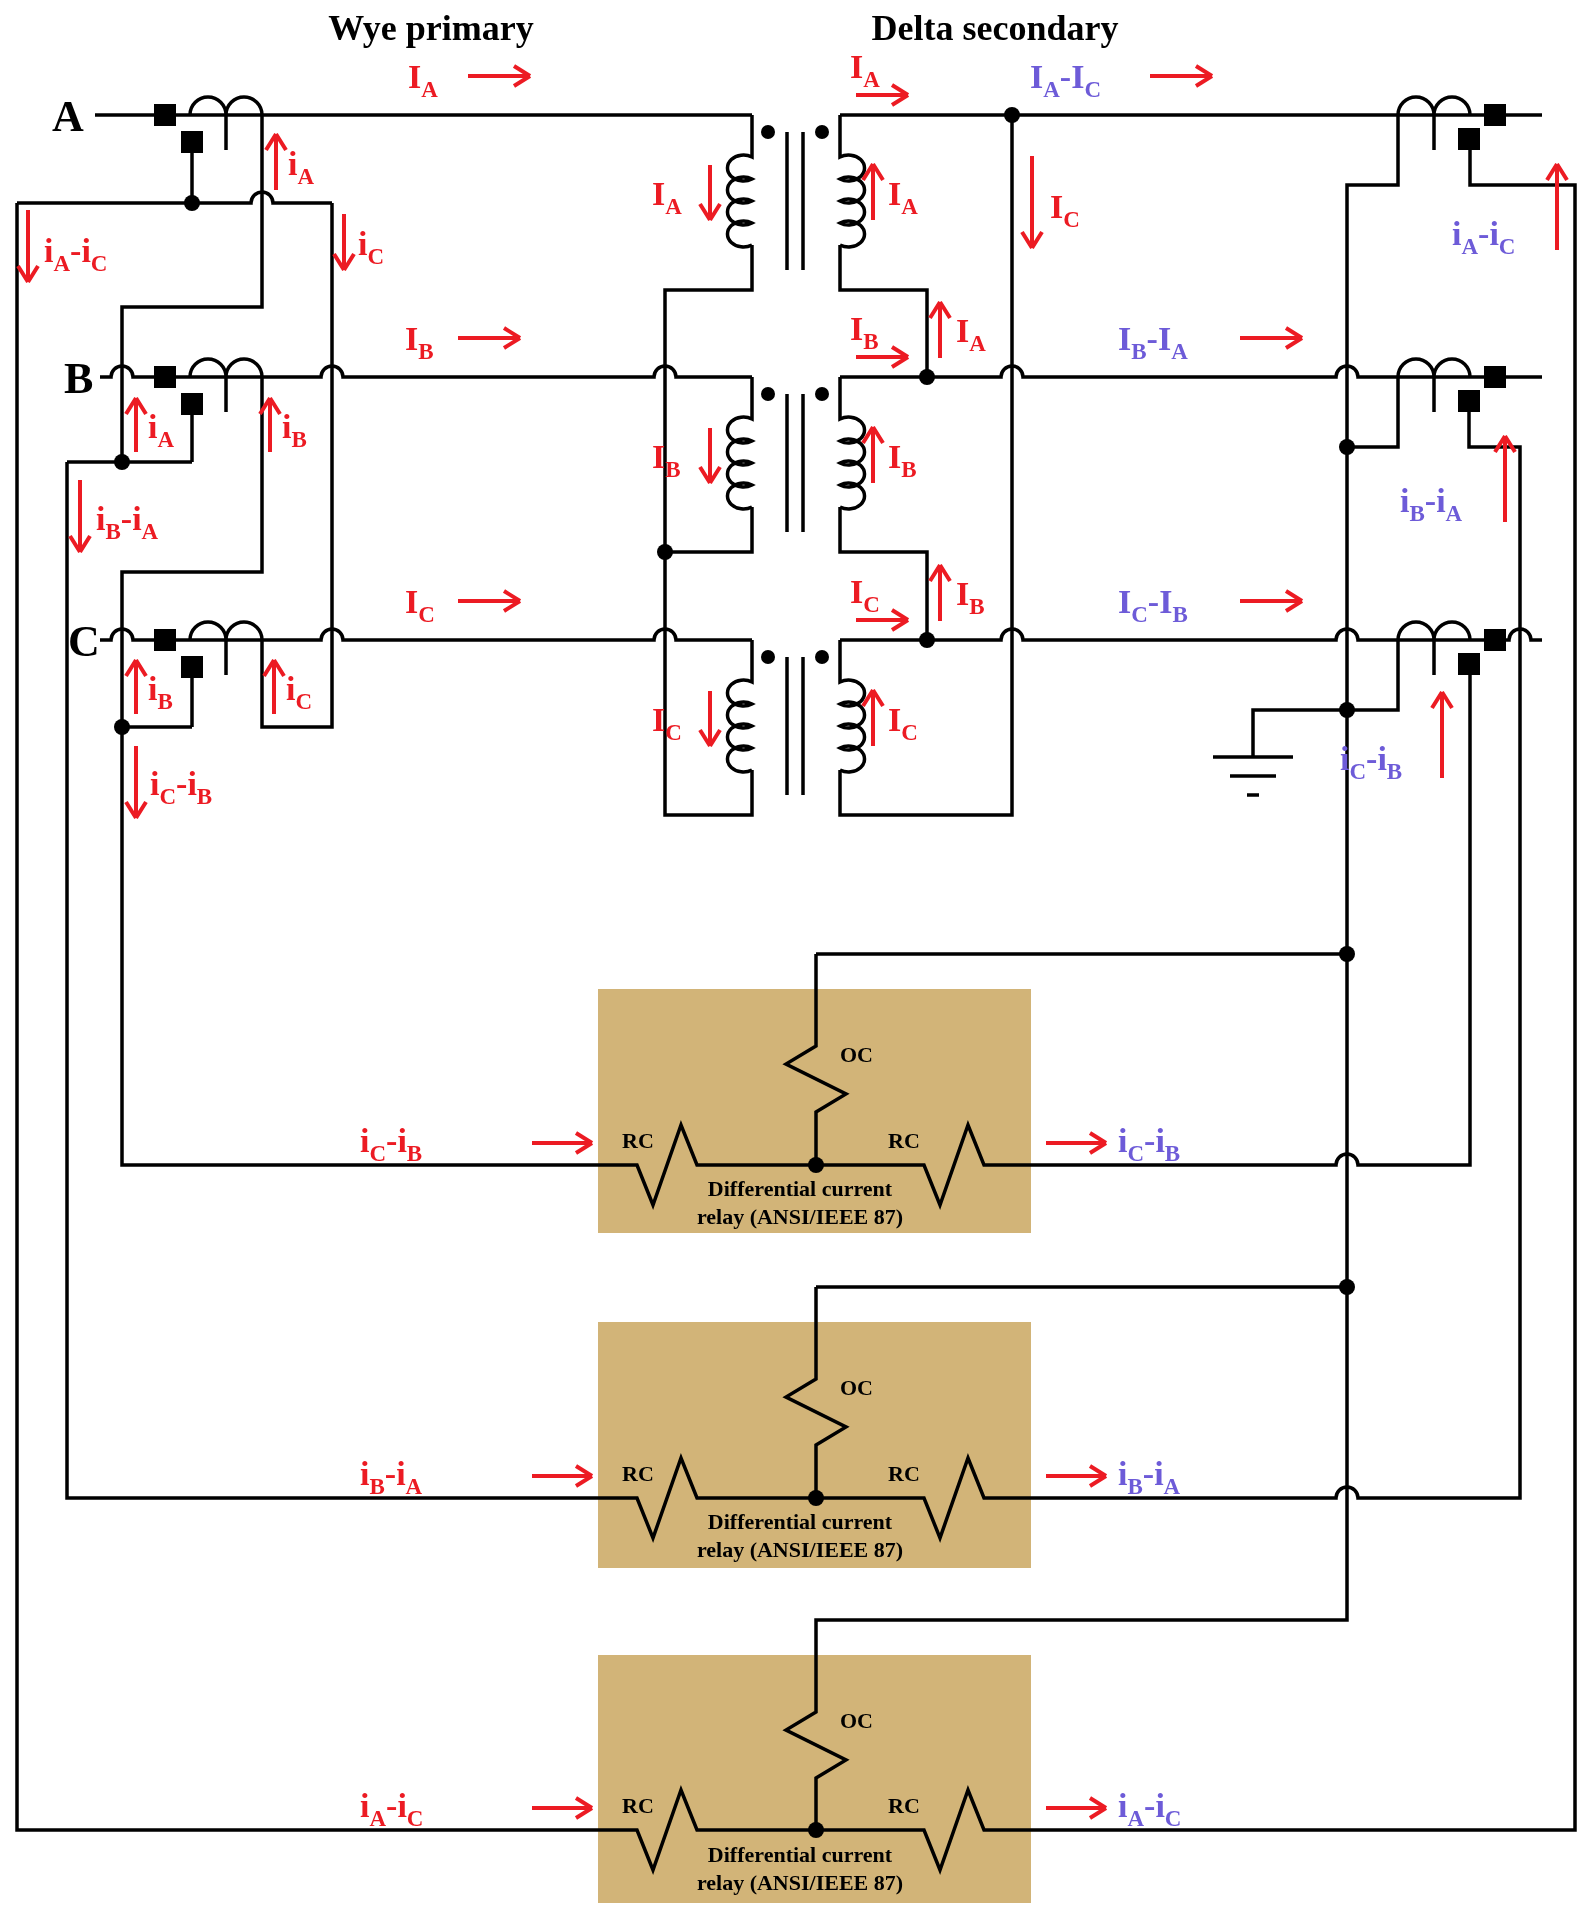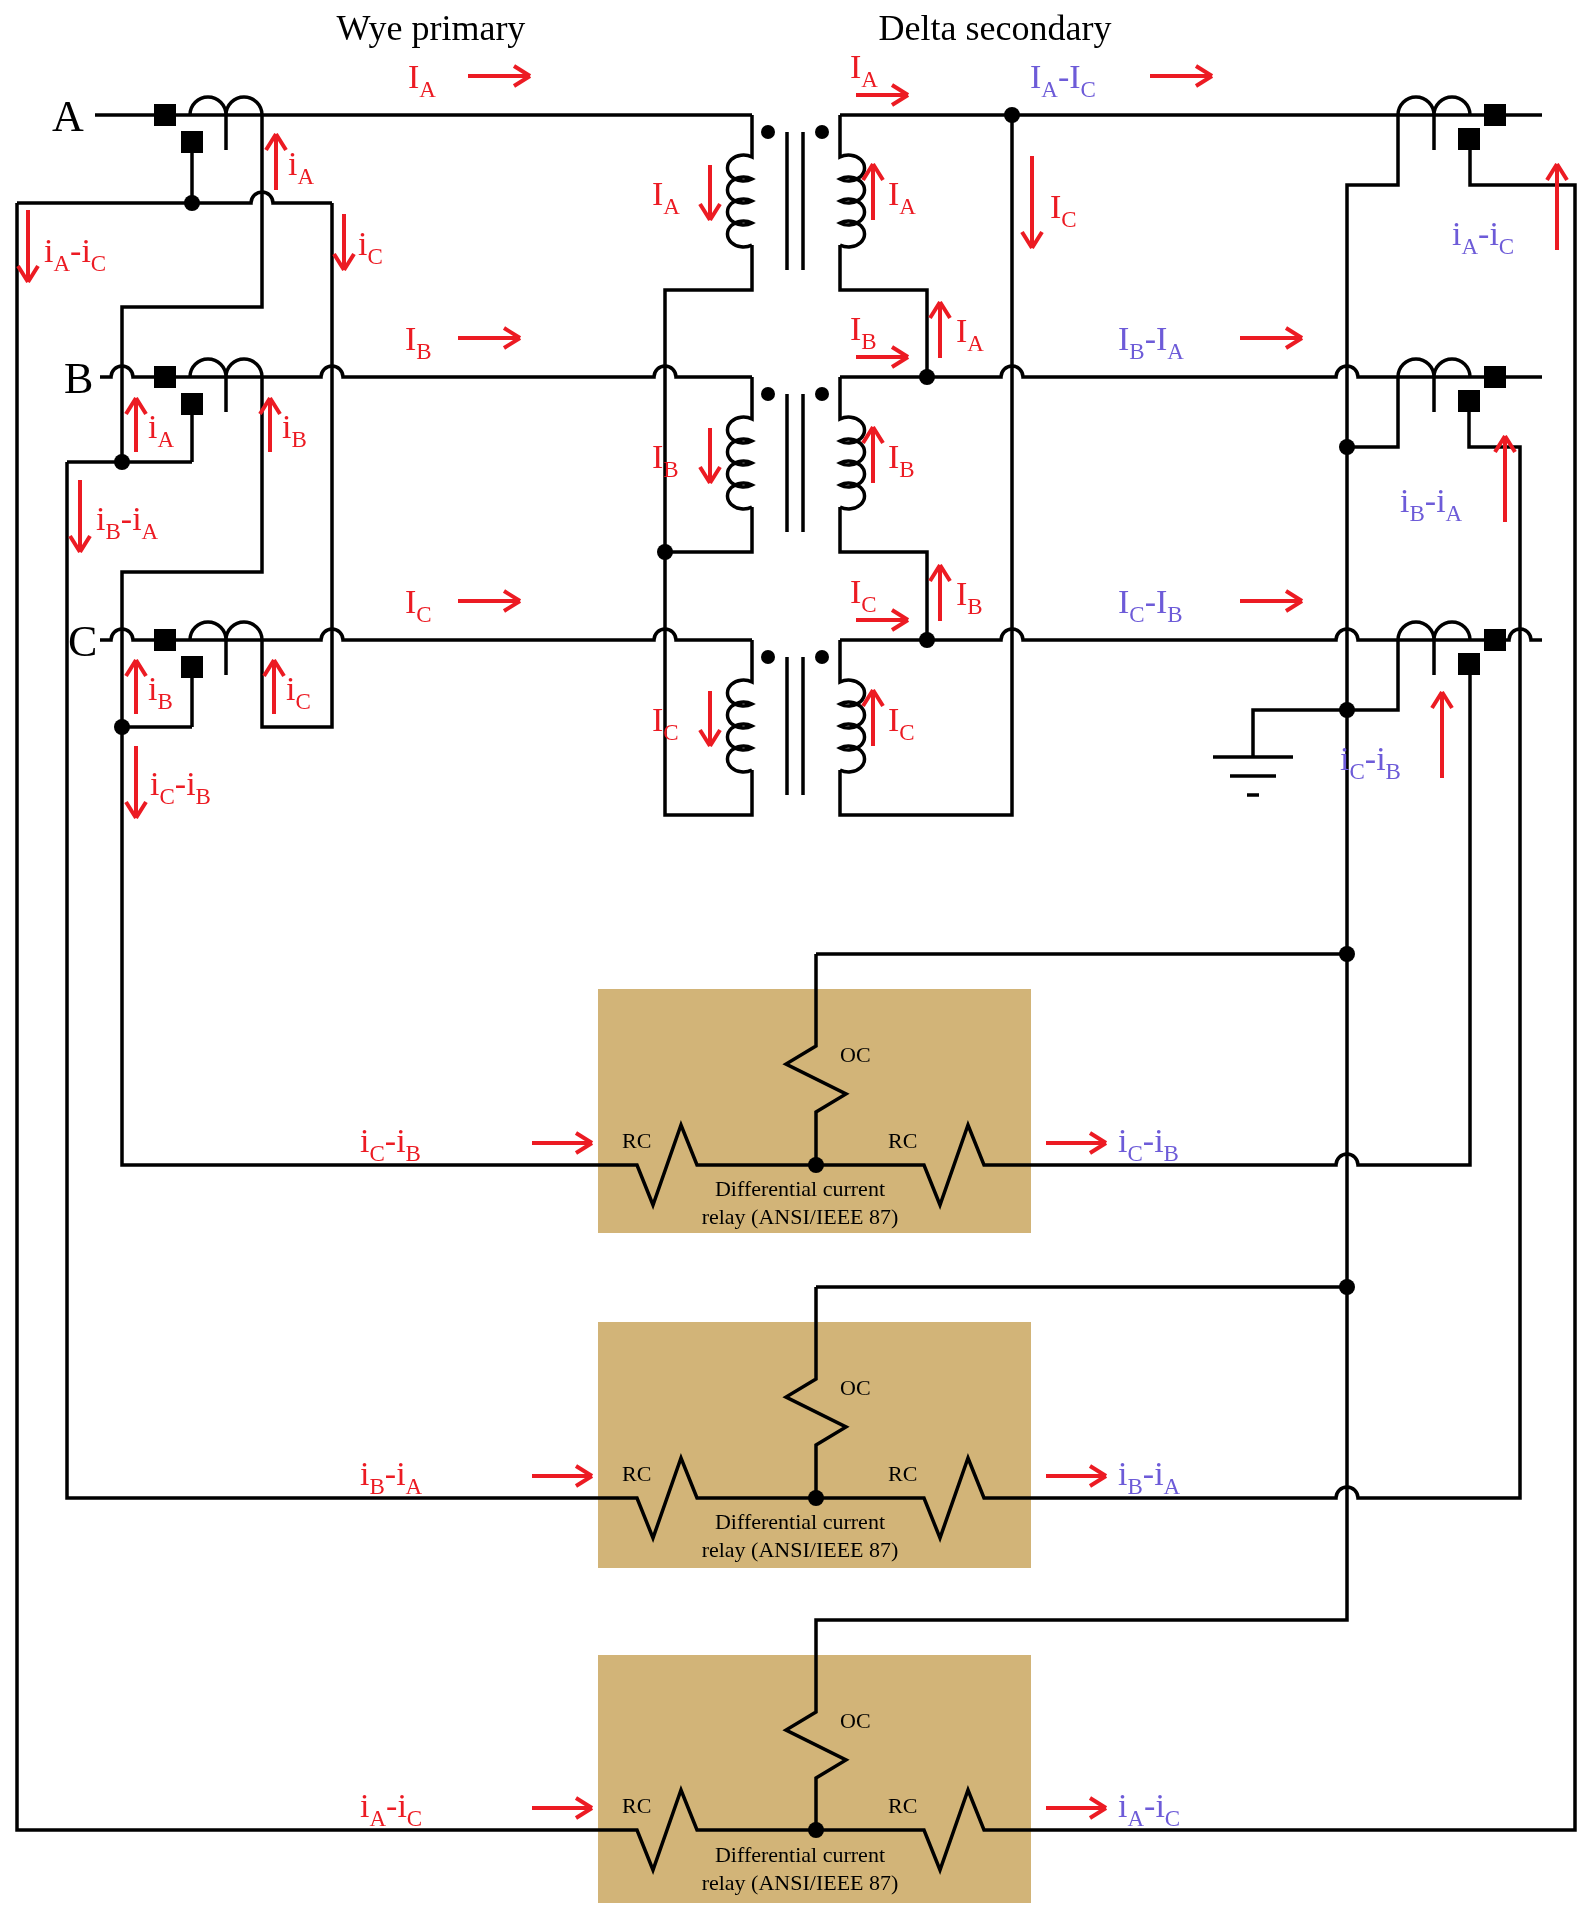--- a/index.html
+++ b/index.html
@@ -1,16 +1,16 @@
 <!DOCTYPE html>
 <html style="--red: #EC1B23; --purple: #6D5BD8; --ink: #000000; --tan: #D2B478;"><head>
 <meta charset="utf-8">
 <style>
   html,body{margin:0;padding:0;background:#ffffff;}
-  .stage{width:1588px;height:1917px;position:relative;background:#fff;}
+  .stage{width:1588px;height:1917px;position:relative;background:#fff;font-weight:bold;}
   svg{display:block;}
   text{font-family:"Liberation Serif","DejaVu Serif",serif;}
   .lbl{font-size:34px;}
   .sub{font-size:23px;}
   .title{font-size:36px;fill:var(--ink);}
   .phase{font-size:44px;fill:var(--ink);}
   .small{font-size:22px;fill:var(--ink);}
   .red{fill:var(--red);}
   .purple{fill:var(--purple);}
   .wire{stroke:var(--ink);stroke-width:3.5;fill:none;}

